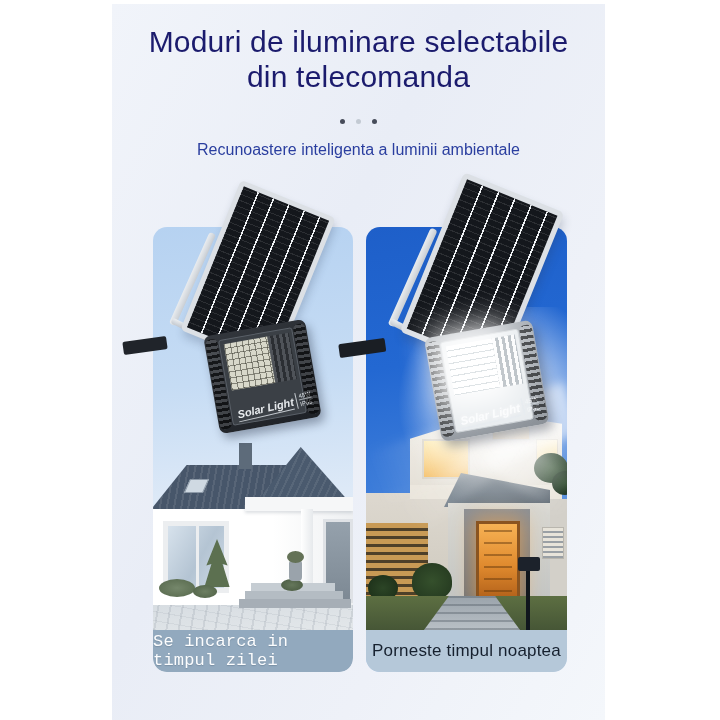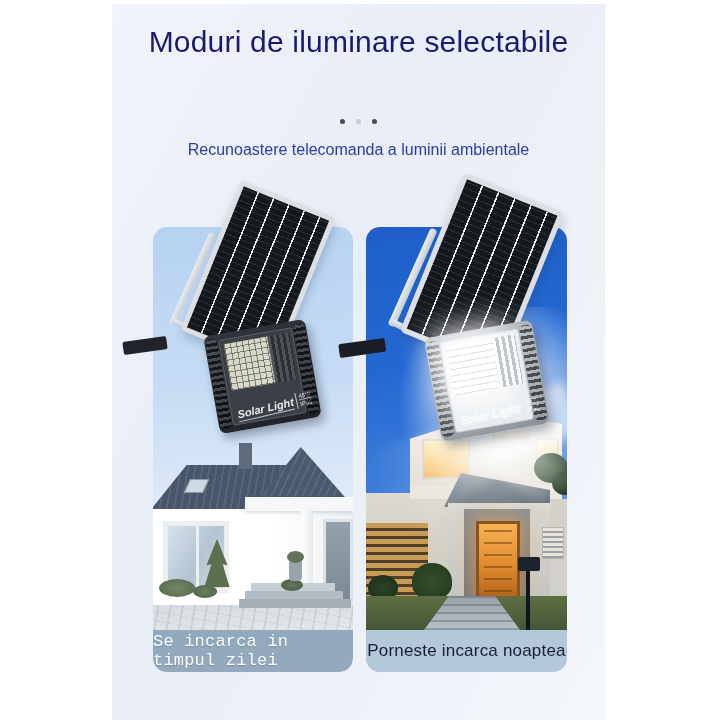--- a/index.html
+++ b/index.html
@@ -156,29 +156,30 @@
   .product-night .fl-mount{background:#1a1e24;}
 </style>
 </head>
 <body>
 
 <div class="canvas">
   <div class="content">
 
     <div class="title">
       <div>Moduri de iluminare selectabile</div>
+      <div>din telecomanda</div>
     </div>
 
     <div class="dots">
       <span class="dot"></span>
       <span class="dot light"></span>
       <span class="dot"></span>
     </div>
 
-    <div class="subtitle">Recunoastere telecomanda a luminii ambientale</div>
+    <div class="subtitle">Recunoastere inteligenta a luminii ambientale</div>
 
     <div class="cards">
 
       <div class="card card-day">
         <div class="scene">
           <div class="sky-day"></div>
           <div class="d-ground"></div>
           <div class="d-roof-main"></div>
           <div class="d-chimney"></div>
           <div class="d-skylight"></div>
@@ -240,21 +241,21 @@
           <div class="n-shrub1"></div>
           <div class="n-shrub2"></div>
           <div class="n-lawn"></div>
           <div class="n-path"></div>
           <div class="n-mail"></div>
           <div class="n-mailpost"></div>
           <div class="lamp-glow"></div>
           <div class="ray1"></div>
           <div class="ray2"></div>
           <div class="ray3"></div>
-          <div class="caption">Porneste incarca noaptea</div>
+          <div class="caption">Porneste timpul noaptea</div>
         </div>
         <div class="product product-night">
           <div class="bracket-a"></div>
           <div class="bracket-b"></div>
           <div class="solar-panel"></div>
           <div class="fl-mount"></div>
           <div class="floodlight">
             <div class="fl-face">
               <div class="fl-led"></div>
               <div class="fl-refl"></div>

